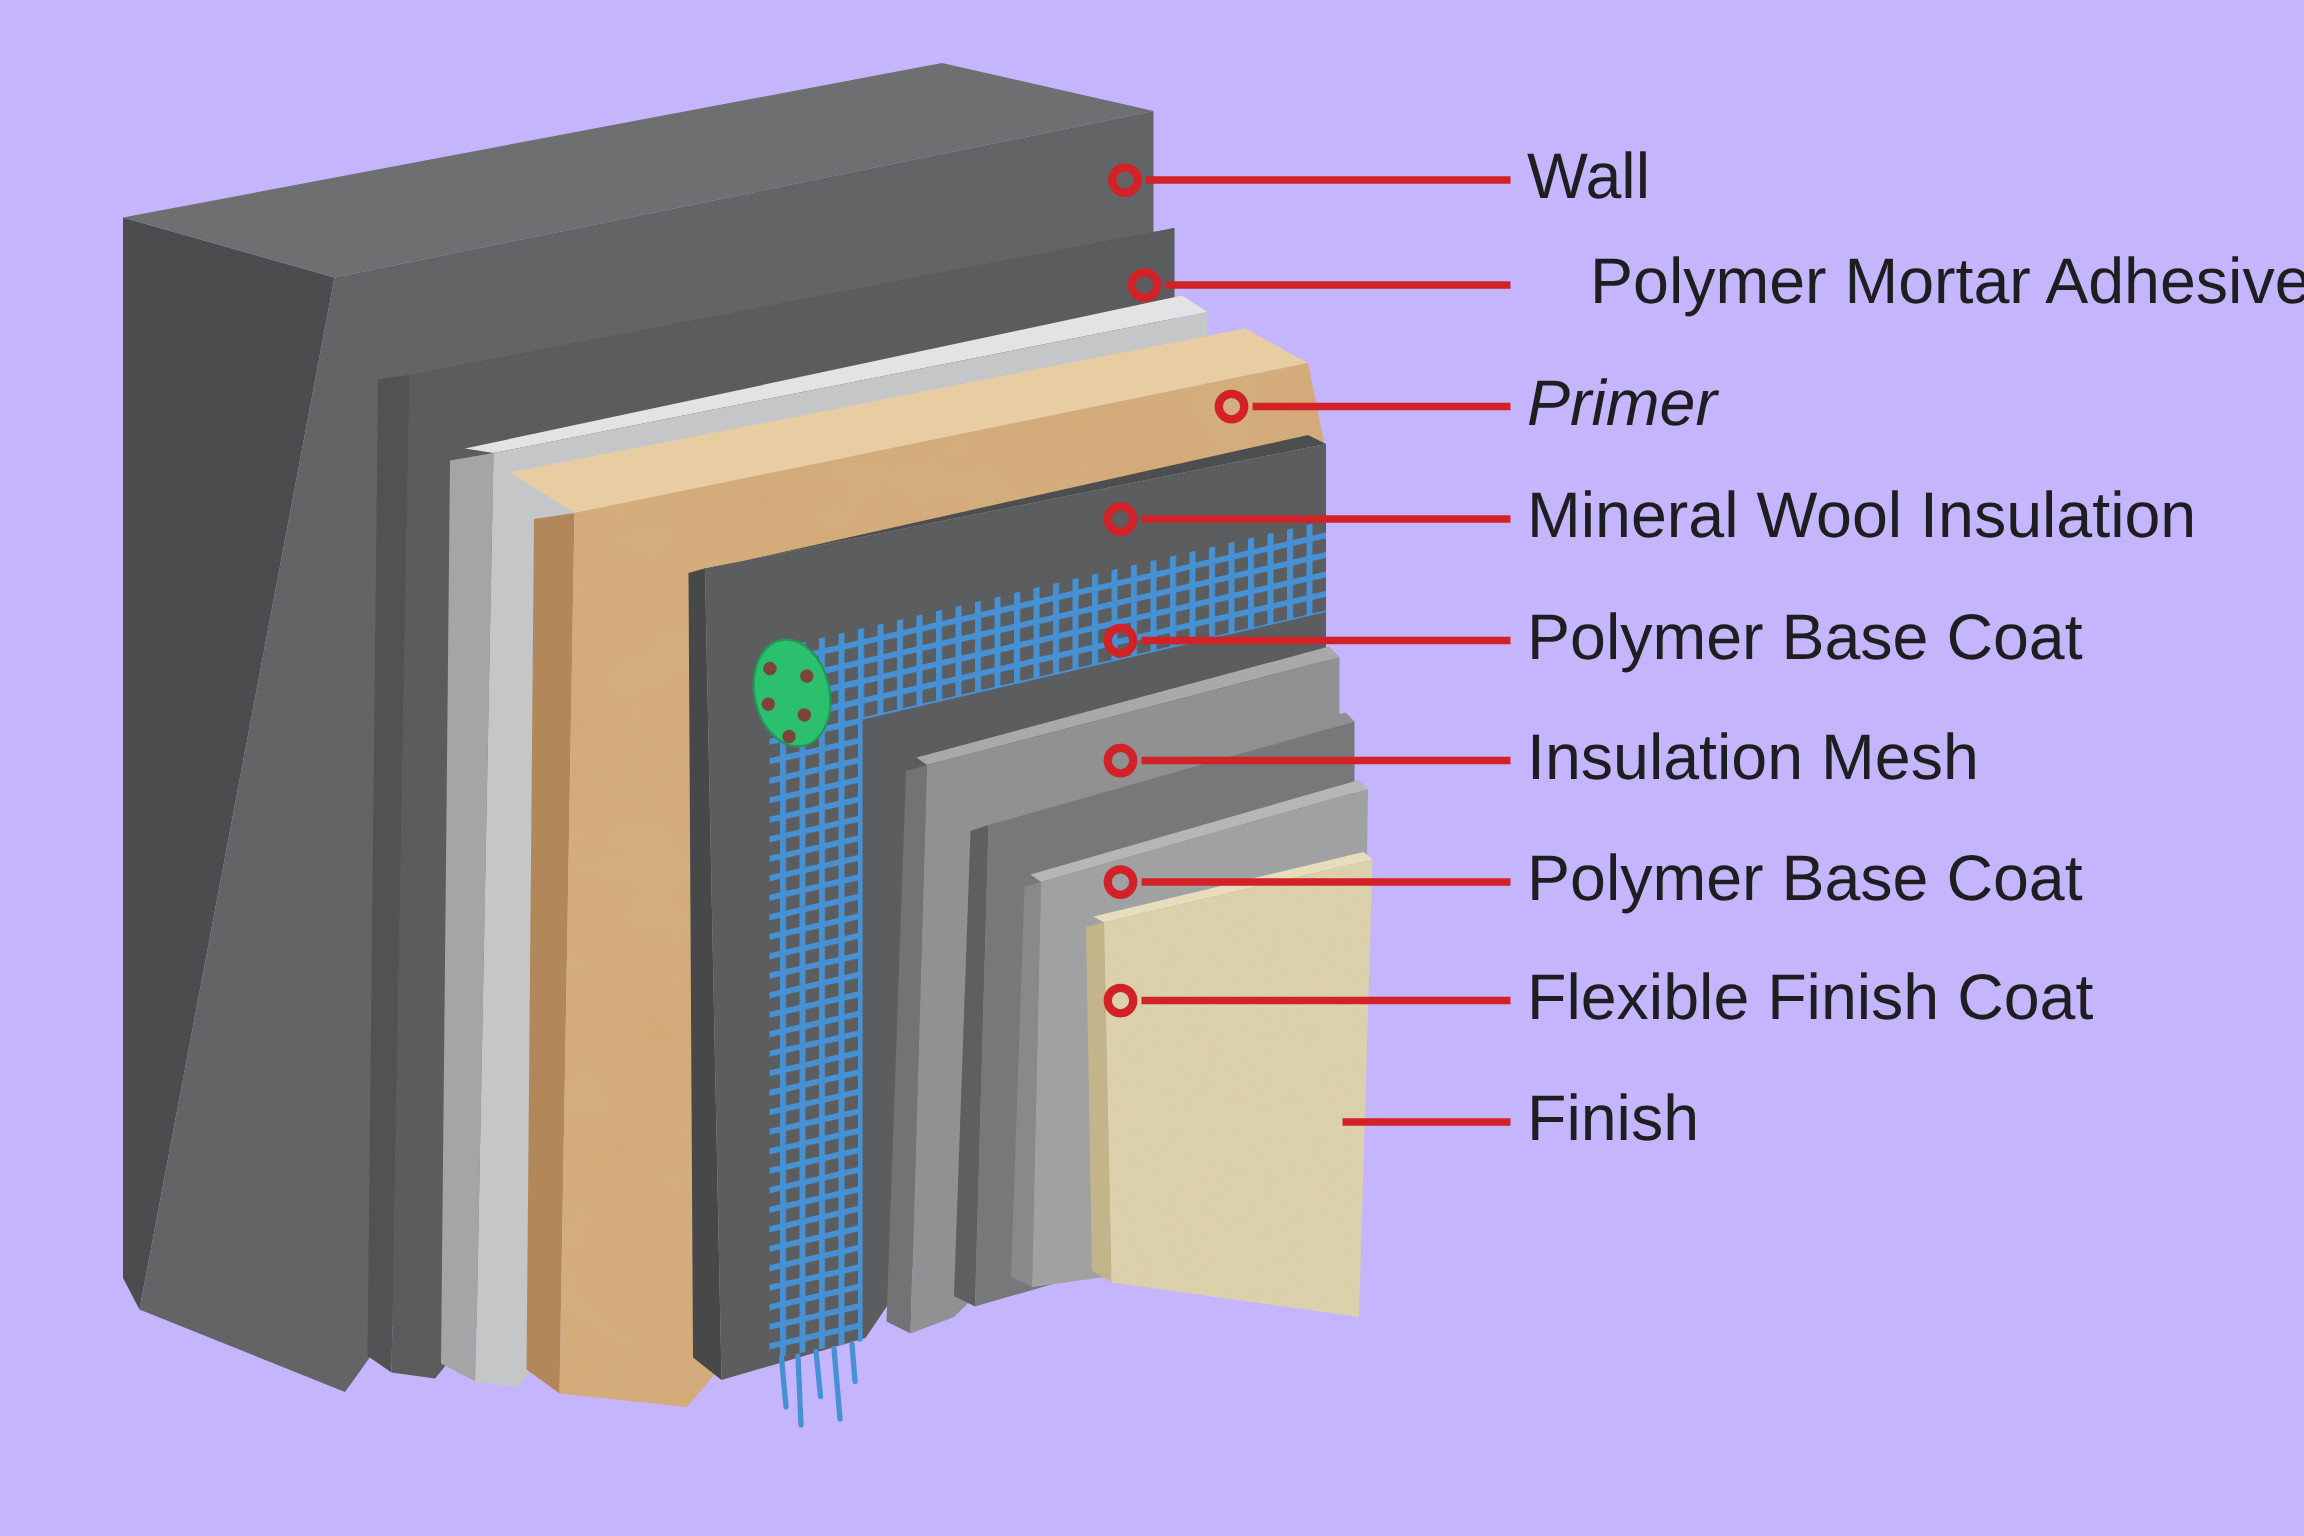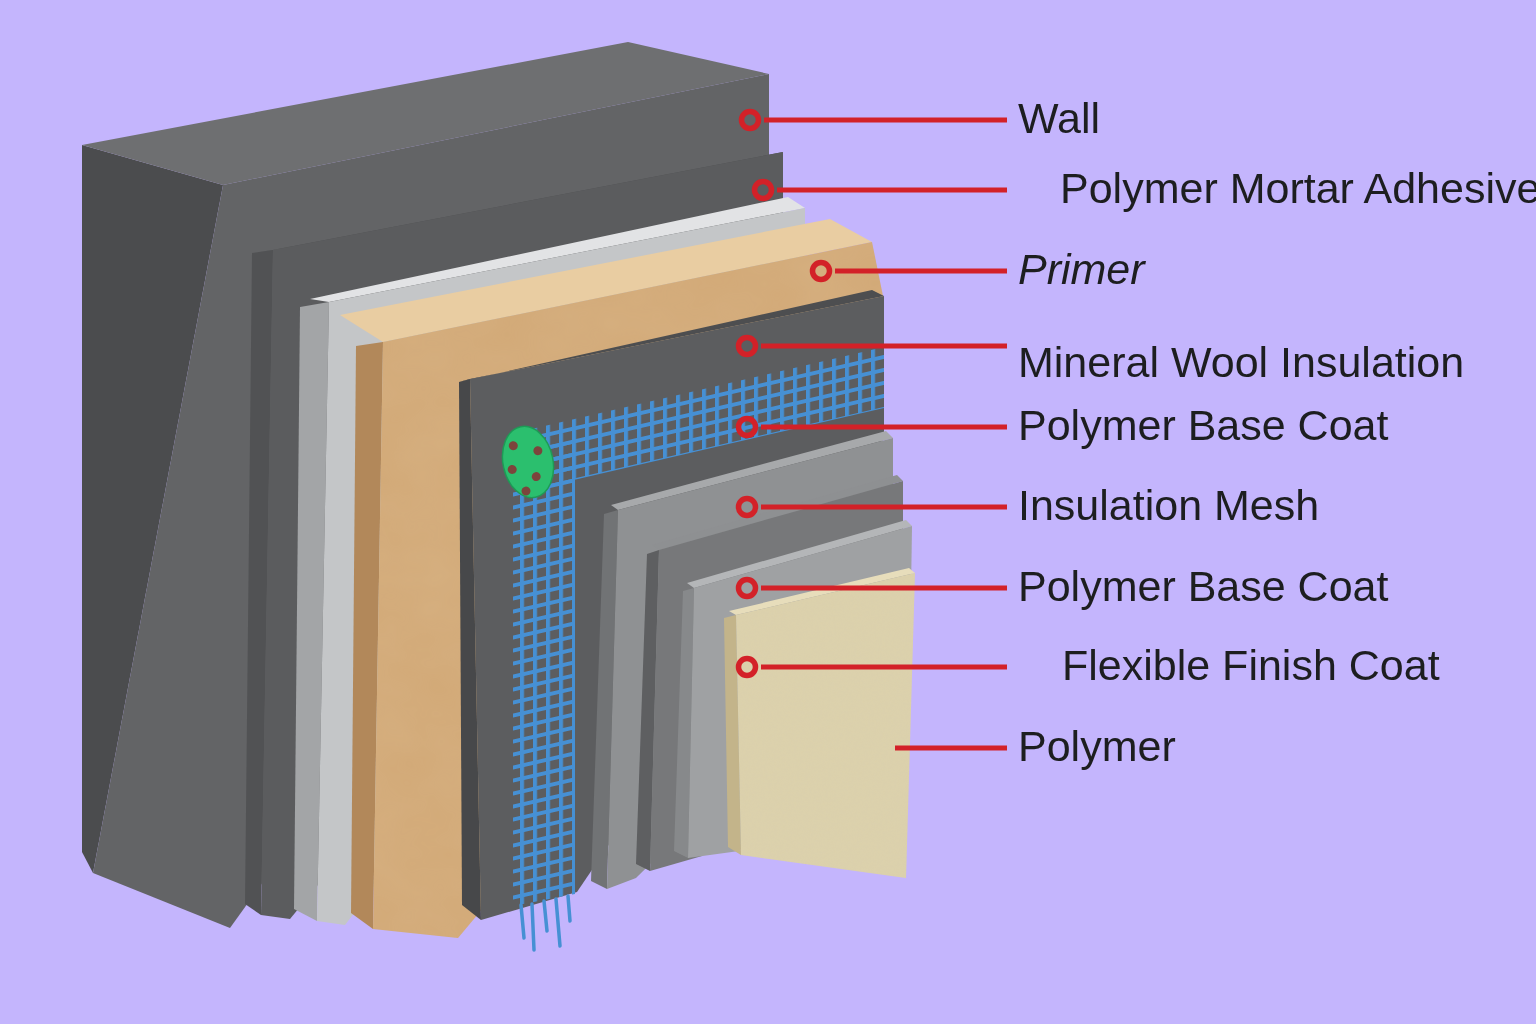--- a/index.html
+++ b/index.html
@@ -128,20 +128,20 @@
         <line x1="761" y1="667" x2="1007" y2="667" stroke="#d32128" stroke-width="5"></line>
         <circle cx="747" cy="667" r="8.5" fill="none" stroke="#d32128" stroke-width="5.5"></circle>
         <line x1="895" y1="748" x2="1007" y2="748" stroke="#d32128" stroke-width="5"></line>
       </g>
   </svg>
 
   <div id="labels">
       <div class="callout-label" style="top: 92px;">Wall</div>
       <div class="callout-label" style="top: 162px; margin-left: 42px;">Polymer Mortar Adhesive</div>
       <div class="callout-label" style="top: 243px; font-style: italic;">Primer</div>
-      <div class="callout-label" style="top: 336px;">Mineral Wool Insulation</div>
+      <div class="callout-label" style="top: 318px;">Mineral Wool Insulation</div>
       <div class="callout-label" style="top: 399px;">Polymer Base Coat</div>
       <div class="callout-label" style="top: 479px;">Insulation Mesh</div>
       <div class="callout-label" style="top: 560px;">Polymer Base Coat</div>
-      <div class="callout-label" style="top: 639px; margin-left: 44px;">Flexible Finish Coat</div>
-      <div class="callout-label" style="top: 720px;">Polymer</div>
+      <div class="callout-label" style="top: 639px;">Flexible Finish Coat</div>
+      <div class="callout-label" style="top: 720px;">Finish</div>
     </div>
 </div>
 
 </body></html>

